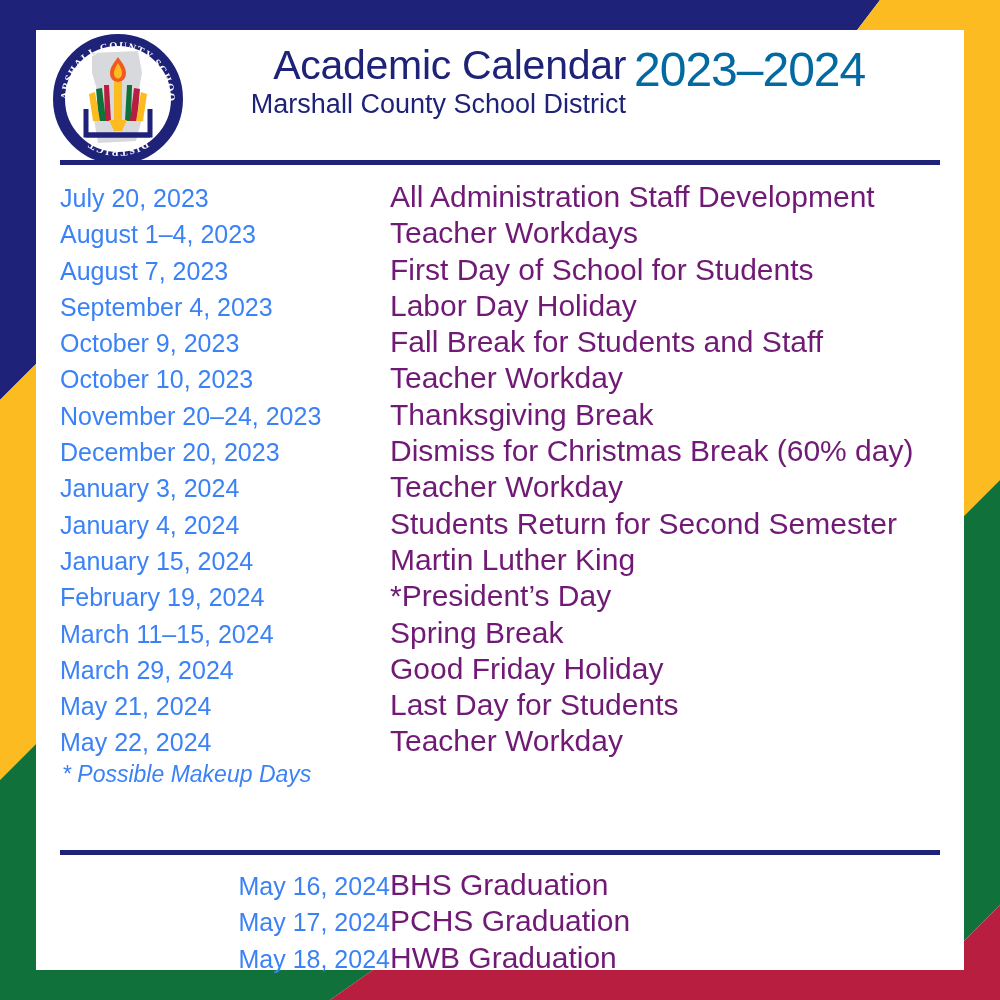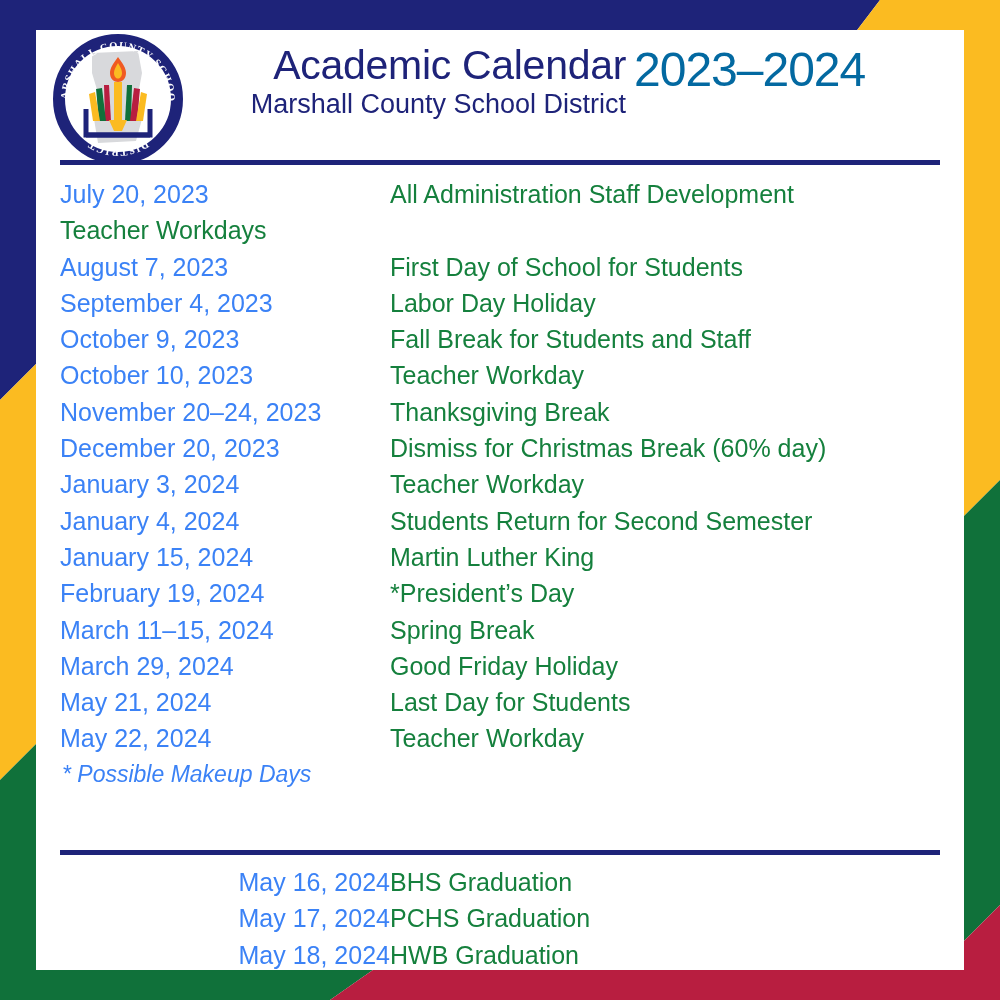--- a/index.html
+++ b/index.html
@@ -151,22 +151,22 @@
     height: 36.3px;
   }
   .row .date {
     width: 330px;
     flex: 0 0 330px;
     font-size: 25px;
     color: #3b82f6;
     white-space: nowrap;
   }
   .row .desc {
-    font-size: 25px;
-    color: #15803d;
+    font-size: 30px;
+    color: #701a75;
     white-space: nowrap;
   }
   .note-row {
     height: 40px;
   }
   .note-row .date {
     font-style: italic;
     font-size: 23px;
     padding-left: 2px;
   }
@@ -234,20 +234,21 @@
     </div>
 
     <div class="rule rule-top"></div>
 
     <div class="events">
       <div class="row">
         <span class="date">July 20, 2023</span>
         <span class="desc">All Administration Staff Development</span>
       </div>
       <div class="row">
+        <span class="date">August 1–4, 2023</span>
         <span class="desc">Teacher Workdays</span>
       </div>
       <div class="row">
         <span class="date">August 7, 2023</span>
         <span class="desc">First Day of School for Students</span>
       </div>
       <div class="row">
         <span class="date">September 4, 2023</span>
         <span class="desc">Labor Day Holiday</span>
       </div>

